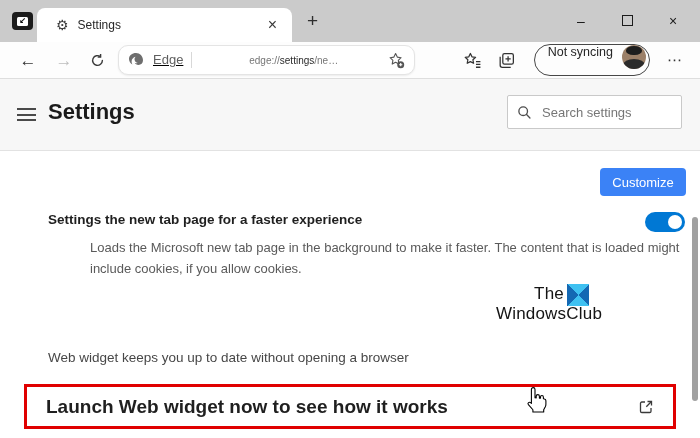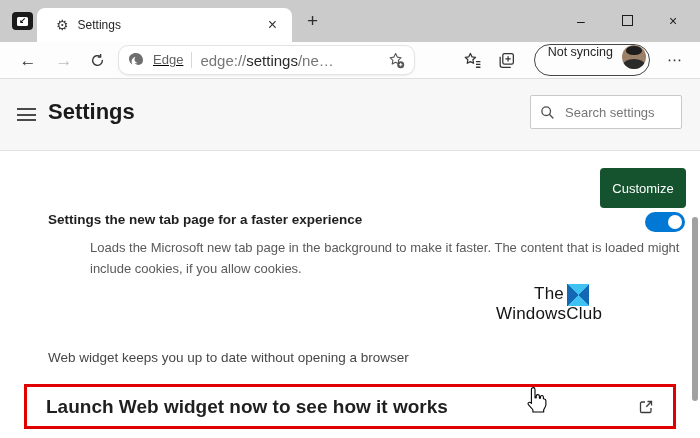--- a/index.html
+++ b/index.html
@@ -31,52 +31,52 @@
     display:flex;align-items:center;padding:0 10px;box-sizing:border-box;}
   .nav-btn{width:36px;text-align:center;font-size:17px;color:#333;line-height:1;}
   .nav-btn.disabled{color:#BDBDBD;}
   .nav-btn.refresh{width:30px;display:flex;justify-content:center;}
   .addressbar{width:297px;height:30px;background:#fff;border:1px solid #E4E4E4;border-radius:10px;
     display:flex;align-items:center;margin-left:6px;padding:0 9px;box-sizing:border-box;
     box-shadow:0 1px 2px rgba(0,0,0,.07);}
   .site-chip{display:flex;align-items:flex-start;gap:9px;text-decoration:underline;}
   .site-chip .site-label{font-size:13px;color:#5f5f5f;}
   .chip-sep{width:1px;height:16px;background:#D8D8D8;margin:0 8px;}
-  .url{font-size:15px;flex:1;white-space:nowrap;overflow:hidden;}
+  .url{font-size:10px;flex:1;white-space:nowrap;overflow:hidden;text-align:center;}
   .url .scheme,.url .path{color:#767676;}
   .url .host{color:#2a2a2a;}
   .staradd{display:flex;align-items:center;}
   .tb-spacer{flex:1;}
   .tool-icon{width:34px;display:flex;justify-content:center;align-items:center;}
   .profile-pill{height:30px;border:1.5px solid #474747;border-radius:16px;display:flex;
     padding:0 3px 0 13px;gap:9px;font-size:12.5px;color:#262626;margin:0 10px;}
   .avatar{width:24px;height:24px;border-radius:50%;background:#a08независ;background:#9c8068;position:relative;overflow:hidden;}
   .avatar::before{content:"";position:absolute;left:4px;top:1px;width:16px;height:9px;background:#1e1e1e;
     border-radius:50% 50% 45% 45%;}
   .avatar::after{content:"";position:absolute;left:1px;top:14px;width:22px;height:12px;background:#2b2b2b;
     border-radius:50% 50% 0 0;}
   .more-btn{font-size:15px;color:#333;letter-spacing:1px;width:30px;text-align:center;}
 
   
   .settings-header{height:71px;background:#F7F7F7;border-bottom:1px solid #E2E2E2;position:relative;}
   .hamburger{position:absolute;left:17px;top:29px;width:19px;}
   .hamburger i{display:block;height:2px;background:#4a4a4a;margin-bottom:3.5px;}
   .page-title{position:absolute;left:48px;top:20px;font-size:22px;font-weight:600;color:#1b1b1b;}
-  .searchbox{position:absolute;right:18px;top:16px;width:152px;height:33px;background:#fff;
+  .searchbox{position:absolute;right:18px;top:16px;width:175px;height:33px;background:#fff;
     border:1px solid #C9C9C9;border-radius:2px;display:flex;align-items:center;padding:16px 9px;gap:8px;
     box-sizing:border-box;}
   .searchbox input{border:0;outline:0;flex:1;min-width:0;font-size:13px;font-family:inherit;color:#333;background:transparent;}
   .searchbox input::placeholder{color:#767676;}
 
   
   .content{position:relative;height:288px;background:#fff;}
   .row-label{position:absolute;font-size:13.5px;font-weight:600;color:#1f1f1f;}
   .lbl-customize{left:48px;top:19px;}
   .lbl-preload{left:48px;top:61px;}
-  .btn-primary{position:absolute;right:14px;top:17px;width:86px;height:40px;background:#14532d;
+  .btn-primary{position:absolute;right:14px;top:17px;width:86px;height:28px;background:#3b82f6;
     color:#fff;border:none;border-radius:4px;font-size:13px;font-family:inherit;}
   .toggle{position:absolute;right:15px;top:61px;width:40px;height:20px;border-radius:10px;background:#0078D4;}
   .toggle .knob{position:absolute;right:3px;top:3px;width:14px;height:14px;border-radius:50%;background:#fff;}
   .desc{position:absolute;left:48px;top:87px;width:594px;font-size:13px;color:#5a5a5a;line-height:1.58;margin-left:42px;}
   .watermark{position:absolute;left:479px;top:133px;font-size:17px;line-height:1.18;color:#141414;letter-spacing:.2px;width:140px;text-align:center;}
   .twc-icon{position:absolute;left:88px;top:0;width:22px;height:22px;
     background:conic-gradient(from 45deg,#1468b3 0 25%,#3fc1f1 0 50%,#1468b3 0 75%,#3fc1f1 0);}
   .section-heading{position:absolute;left:48px;top:159px;font-size:19px;font-weight:700;color:#1a1a1a;}
   .section-sub{position:absolute;left:48px;top:199px;font-size:13.5px;color:#474747;}
   .launch-row{position:absolute;left:24px;top:233px;width:652px;height:45px;border:3px solid #E00000;

